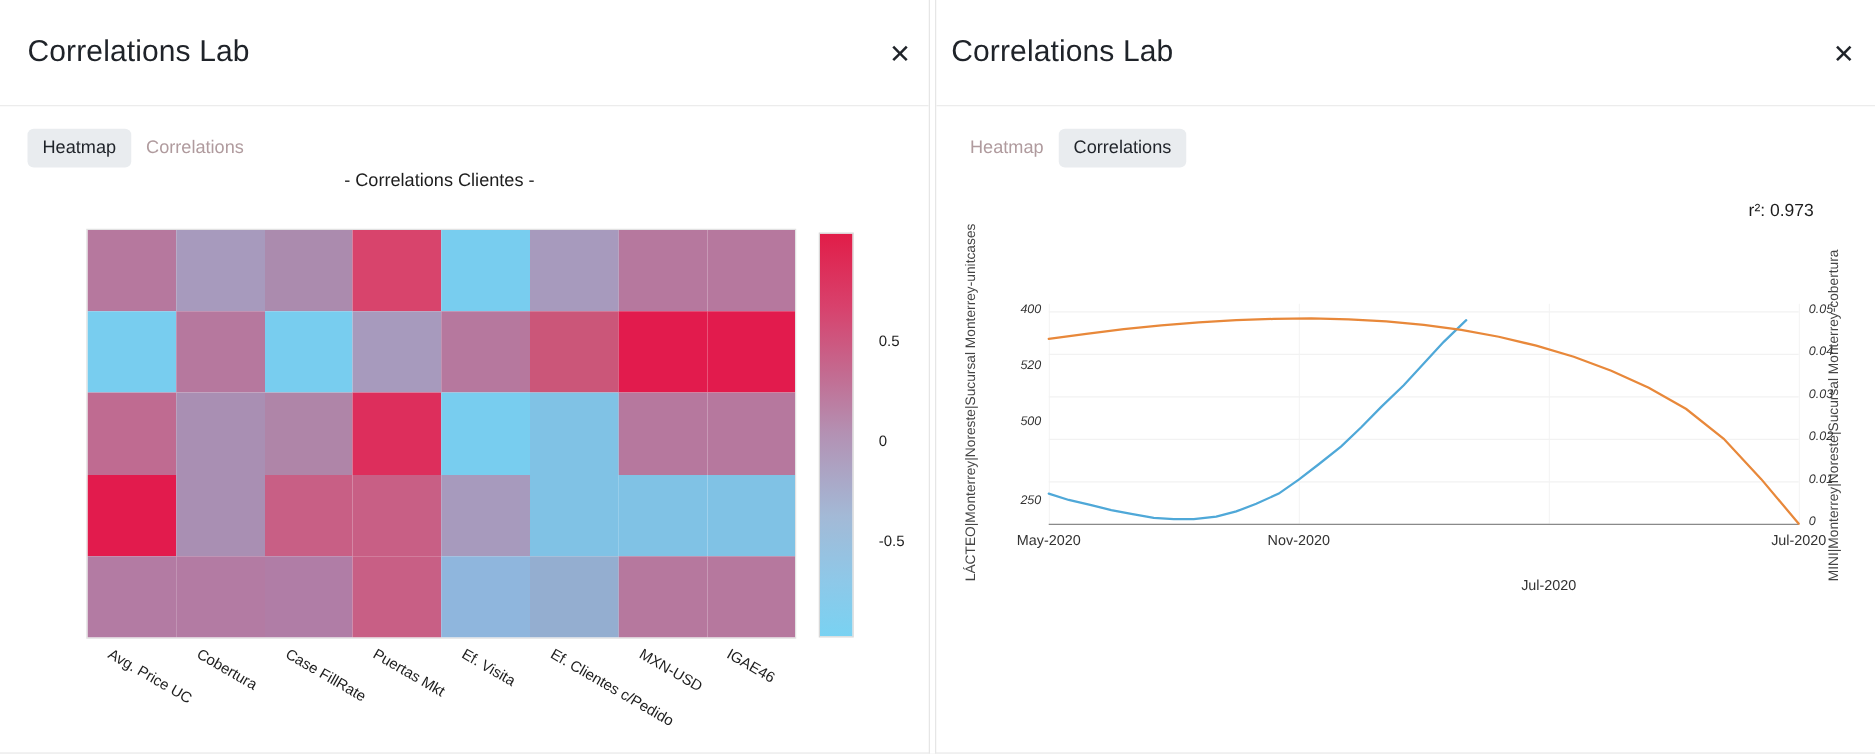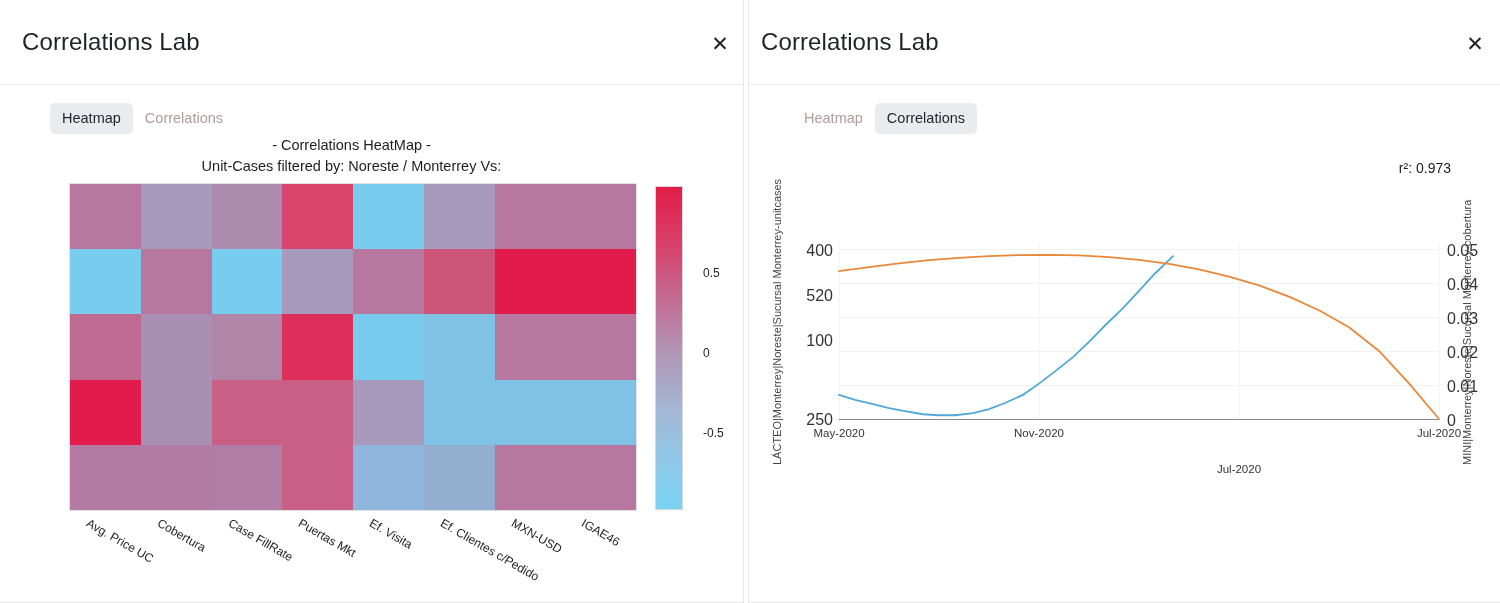--- a/index.html
+++ b/index.html
@@ -45,21 +45,20 @@
     cursor: pointer;
     user-select:none;
   }
   .panel-left .close-btn  { right: 10px; }
   .panel-right .close-btn { right: 12px; }
 
   .tabs {
     position: absolute;
     display: flex;
     gap: 0px;
-    margin-left: 28px;
   }
   .panel-left  .tabs { left: 22px; top: 103px; }
   .panel-right .tabs { left: 15px; top: 103px; }
   .tab {
     font-size: 14.5px;
     padding: 7px 12px 8px 12px;
     border-radius: 5px;
     cursor: pointer;
     color: #b09b9e;
     background: transparent;
@@ -123,21 +122,21 @@
   .plot {
     position: absolute;
     left: 90px; top: 228px;
     width: 600px; height: 177px;
   }
   .gridline { position:absolute; left:0; width:600px; height:1px; background:#f2f2f2; }
   .vgridline{ position:absolute; top:0; height:177px; width:1px; background:#f5f5f5; }
   .axisline { position:absolute; left:0; top:176px; width:600px; height:1px; background:#8a8a8a; }
 
   .ytick {
-    position:absolute; font-size:16px; color:#333; text-align:right;
+    position:absolute; font-size:10px; color:#333; text-align:right;font-style:italic;
   }
   .ytick-l { right: 668px; width: 60px; }
   .ytick-r { left: 698px; width: 60px; text-align:left; }
   .xtick { position:absolute; top:412px; font-size:11.5px; color:#333; transform:translateX(-50%); }
 </style>
 </head>
 <body>
 
 <div class="stage">
 
@@ -146,22 +145,21 @@
       <div class="panel-title">Correlations Lab</div>
       <div class="close-btn">✕</div>
     </div>
 
     <div class="tabs">
       <div class="tab active">Heatmap</div>
       <div class="tab">Correlations</div>
     </div>
 
     <div class="hm-title">
-      <div>- Correlations HeatMap -</div>
-      <div>Unit-Cases filtered by: Noreste / Monterrey Vs:</div>
+      <div>- Correlations Clientes -</div>
     </div>
 
     <div class="hm-wrap">
       <div class="hm-grid" id="hm-grid">
           <div class="hm-cell" title="Avg. Price UC : 0.22" style="background: rgb(182, 120, 158);"></div>
           <div class="hm-cell" title="Cobertura : 0.05" style="background: rgb(167, 154, 189);"></div>
           <div class="hm-cell" title="Case FillRate : 0.18" style="background: rgb(171, 139, 174);"></div>
           <div class="hm-cell" title="Puertas Mkt : 0.62" style="background: rgb(216, 68, 108);"></div>
           <div class="hm-cell" title="Ef. Visita : -0.6" style="background: rgb(120, 205, 239);"></div>
           <div class="hm-cell" title="Ef. Clientes c/Pedido : 0.04" style="background: rgb(167, 154, 189);"></div>
@@ -237,22 +235,22 @@
     <div class="chart-area">
 
       <div class="r2">r²: 0.973</div>
 
       <div class="axis-title left">LÁCTEO|Monterrey|Noreste|Sucursal Monterrey-unitcases</div>
       <div class="axis-title right">MINI|Monterrey|Noreste|Sucursal Monterrey-cobertura</div>
 
       <div id="ytick-left-host">
           <div class="ytick ytick-l" style="top: 227px;">400</div>
           <div class="ytick ytick-l" style="top: 272px;">520</div>
-          <div class="ytick ytick-l" style="top: 317px;">100</div>
-          <div class="ytick ytick-l" style="top: 380px; margin-top: 16px;">250</div>
+          <div class="ytick ytick-l" style="top: 317px;">500</div>
+          <div class="ytick ytick-l" style="top: 380px;">250</div>
         </div>
       <div id="ytick-right-host">
           <div class="ytick ytick-r" style="top: 227px;">0.05</div>
           <div class="ytick ytick-r" style="top: 261px;">0.04</div>
           <div class="ytick ytick-r" style="top: 295px;">0.03</div>
           <div class="ytick ytick-r" style="top: 329px;">0.02</div>
           <div class="ytick ytick-r" style="top: 363px;">0.01</div>
           <div class="ytick ytick-r" style="top: 397px;">0</div>
         </div>
       <div id="xtick-host">

